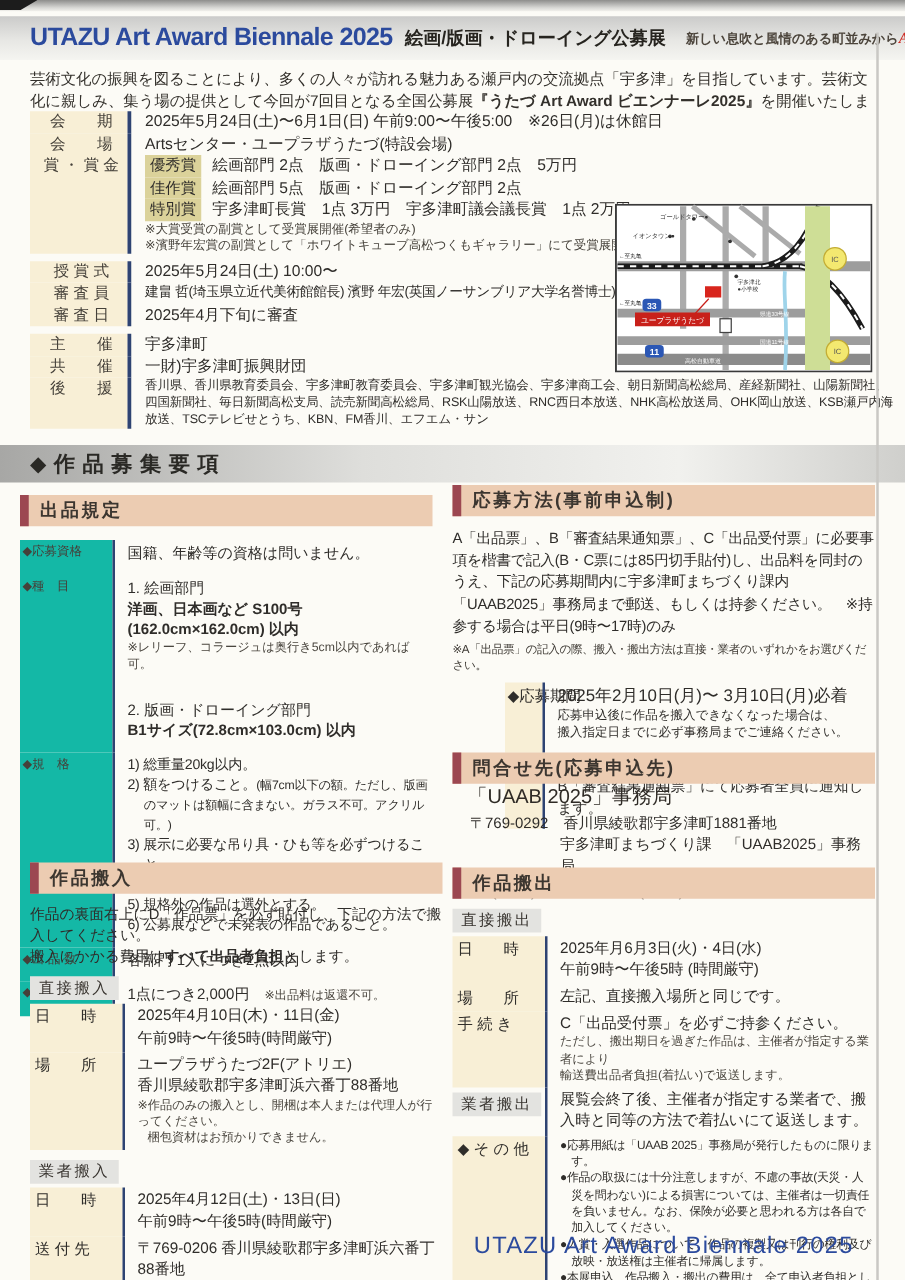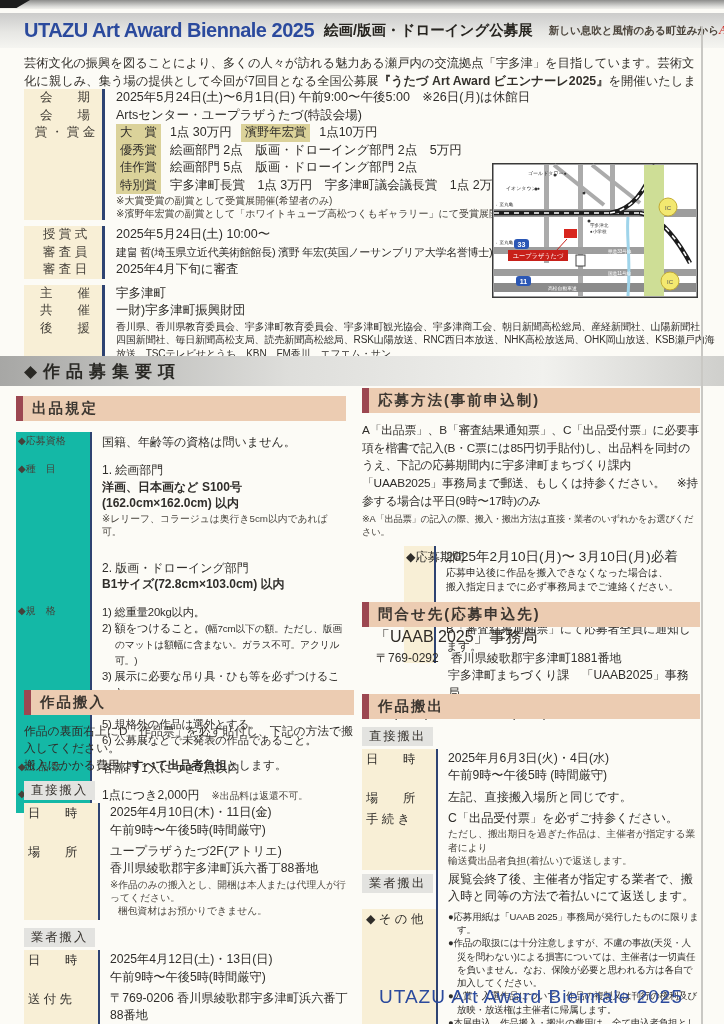--- a/index.html
+++ b/index.html
@@ -93,26 +93,20 @@
 
   <div class="ov">
     <div class="ovg">
       <div class="ovl">会　　期</div>
       <div class="ovc">2025年5月24日(土)〜6月1日(日) 午前9:00〜午後5:00　※26日(月)は休館日</div>
       <div class="ovl">会　　場</div>
       <div class="ovc">Artsセンター・ユープラザうたづ(特設会場)</div>
       <div class="ovl">賞 ・ 賞 金</div>
       <div class="ovc">
         <div class="awrow">
-          <span class="chip">大　賞</span>
-            <span>1点 30万円</span>
-          <span class="chip">濱野年宏賞</span>
-            <span>1点10万円</span>
-        </div>
-        <div class="awrow">
           <span class="chip">優秀賞</span>
             <span>絵画部門 2点　版画・ドローイング部門 2点　5万円</span>
         </div>
         <div class="awrow">
           <span class="chip">佳作賞</span>
             <span>絵画部門 5点　版画・ドローイング部門 2点</span>
         </div>
         <div class="awrow">
           <span class="chip">特別賞</span>
             <span>宇多津町長賞　1点 3万円　宇多津町議会議長賞　1点 2万円</span>

